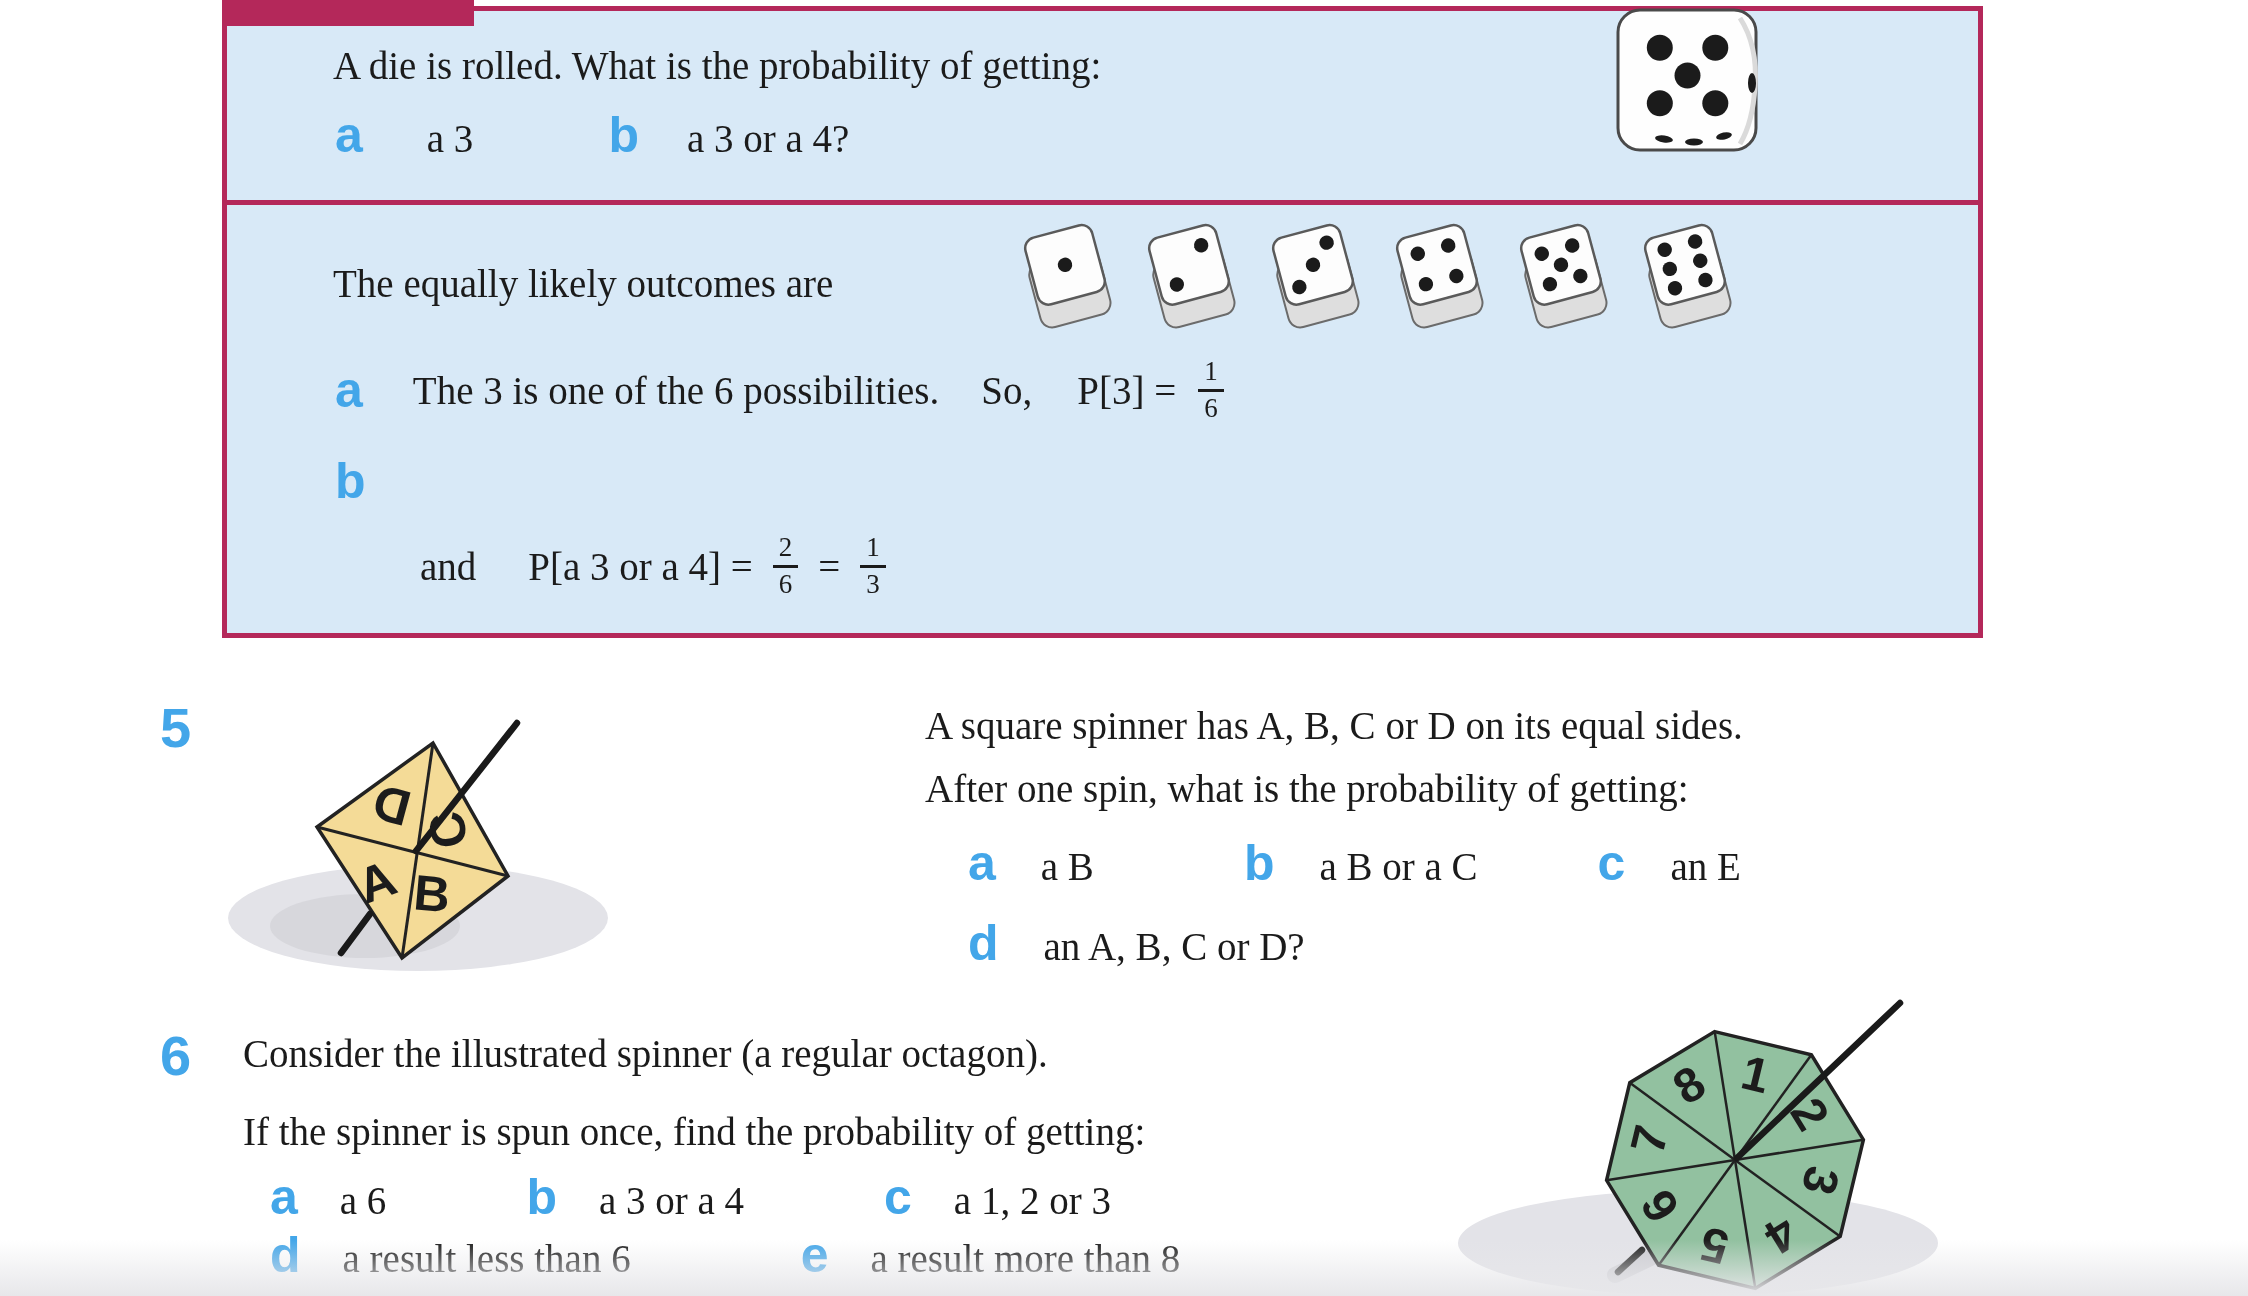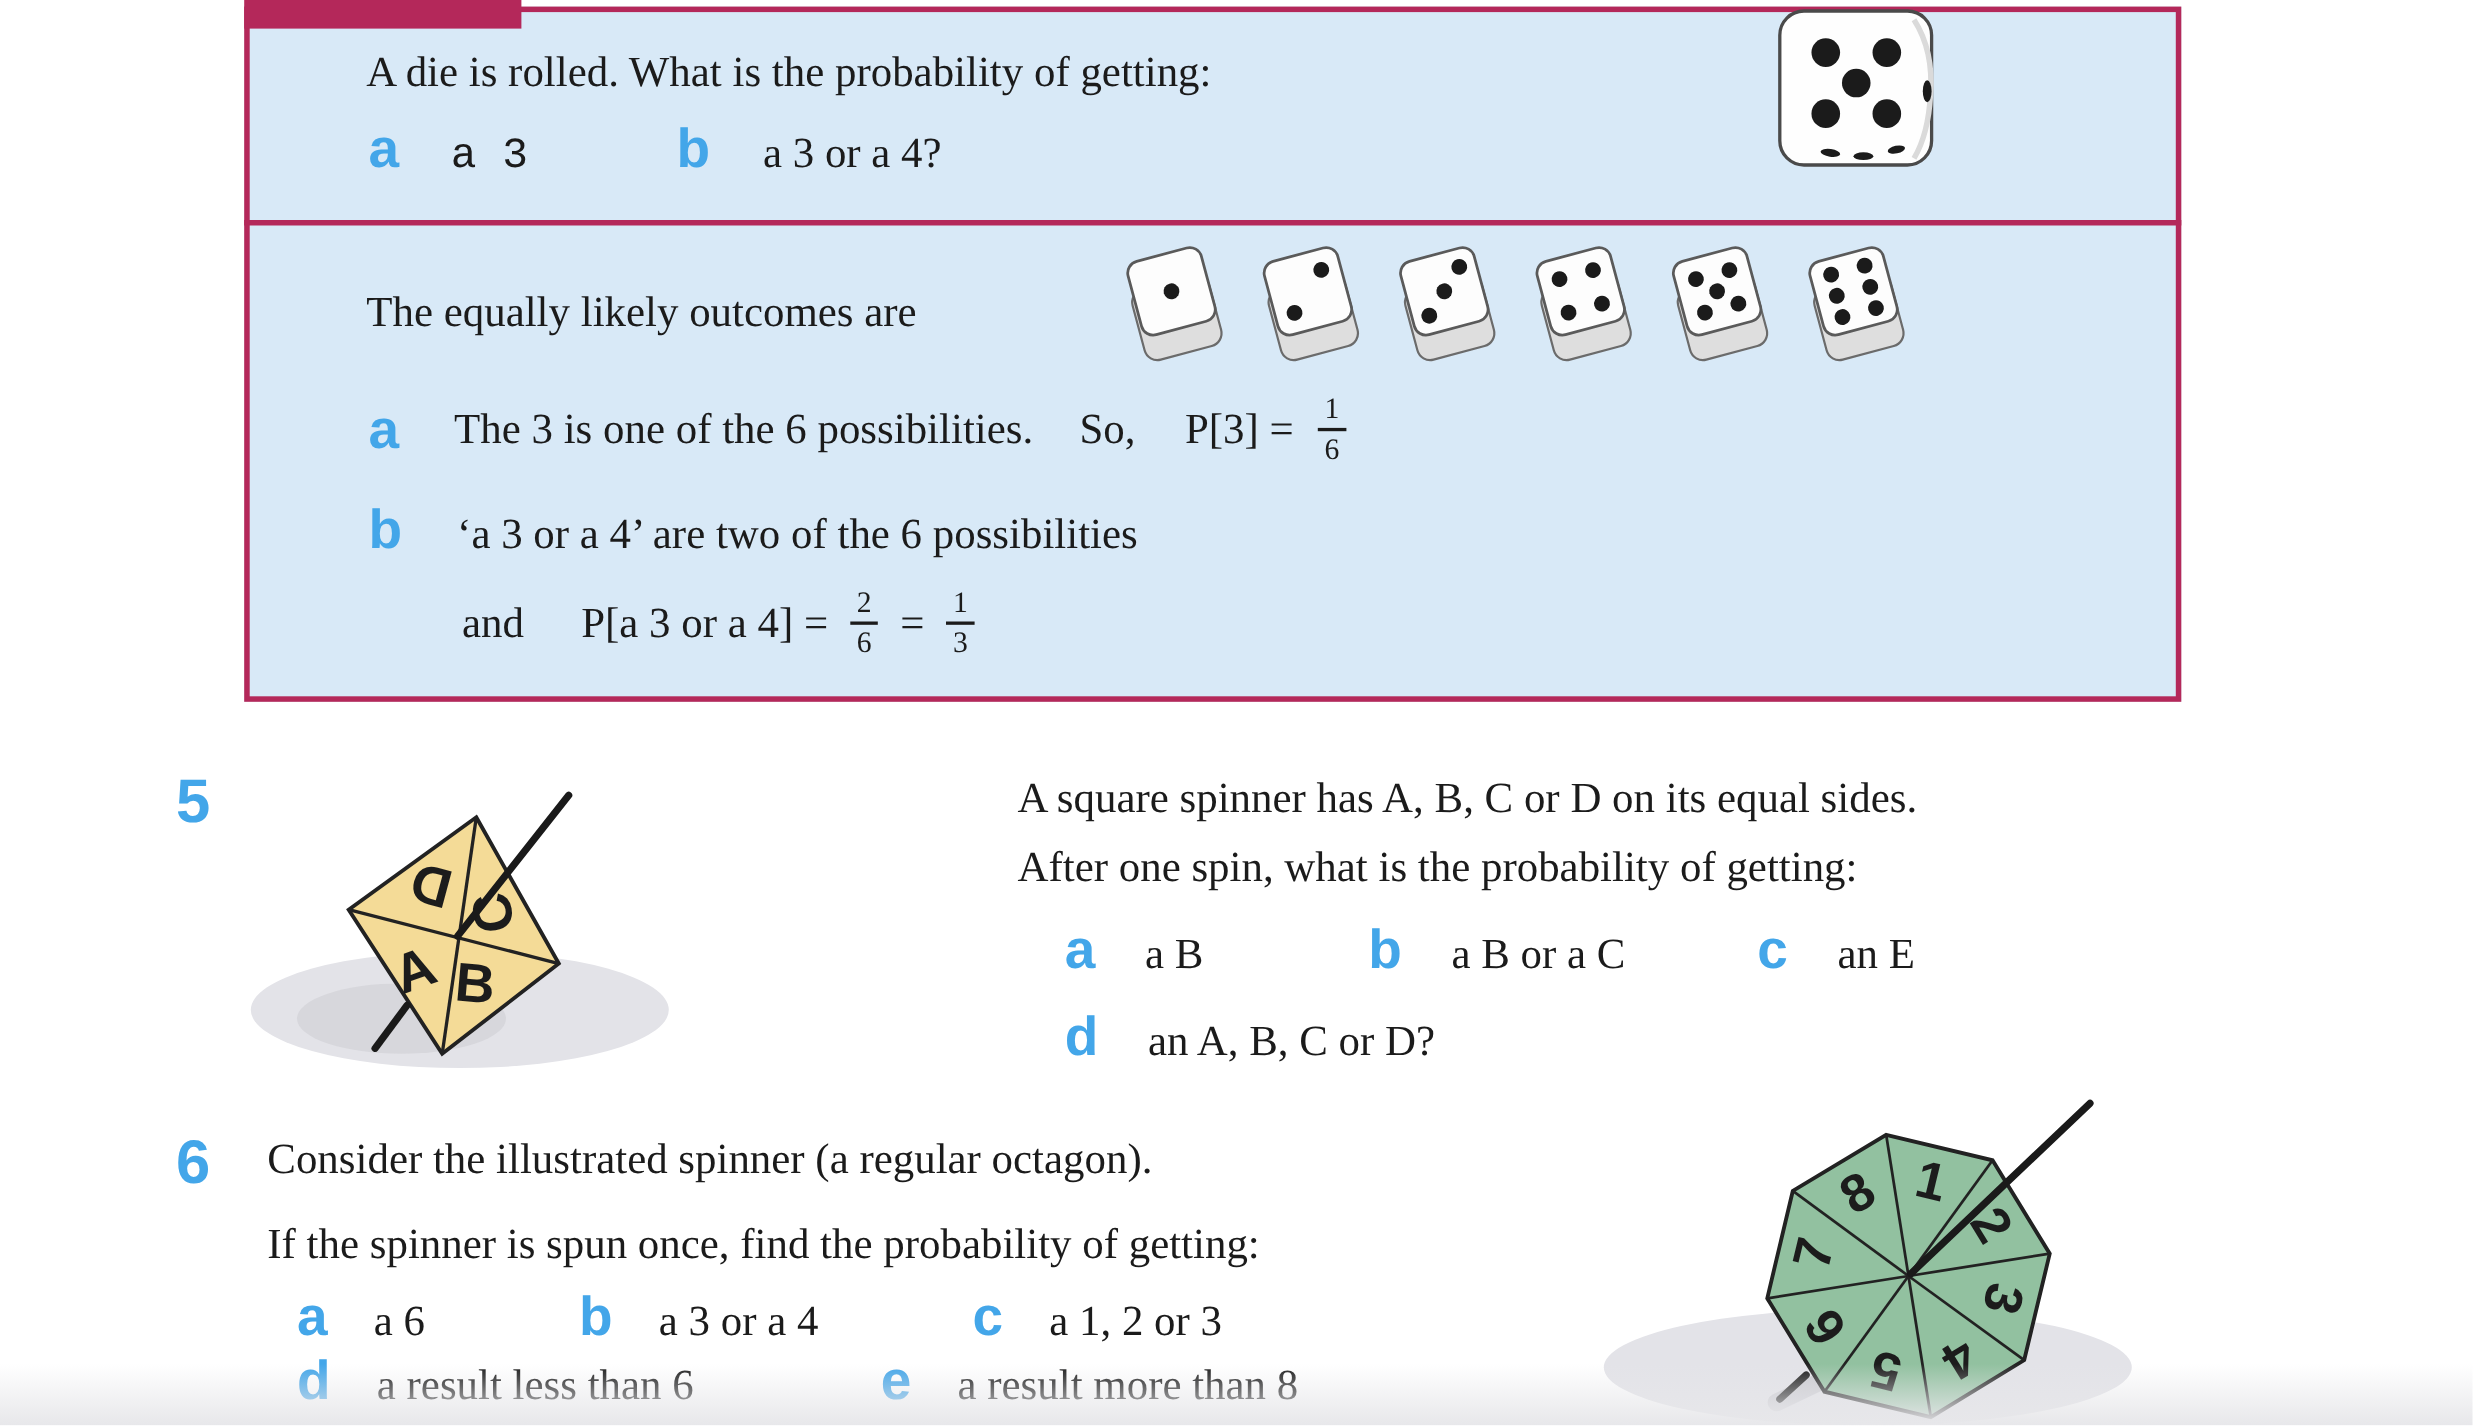--- a/index.html
+++ b/index.html
@@ -30,21 +30,21 @@
 <div class="page">
 
   <div class="tab"></div>
   <div class="box"></div>
   <div class="divider"></div>
 
   <div class="t" style="left:333px;top:42px;">A die is rolled. What is the probability of getting:</div>
 
   <div class="row" style="left:335px;top:110px;">
     <span class="marker">a</span>
-    <span style="margin-left:47px;font-family:Liberation Mono, monospace;">a 3</span>
+    <span style="margin-left:64px;">a 3</span>
     <span class="marker" style="margin-left:135px;">b</span>
     <span style="margin-left:48px;">a 3 or a 4?</span>
   </div>
 
   <svg class="abs" style="left:1612px;top:6px;z-index:2;" width="155" height="150" viewBox="0 0 155 150">
     <rect x="6" y="4" width="138" height="140" rx="22" fill="#FEFEFE" stroke="#4a4a4a" stroke-width="3"></rect>
     <path d="M128,12 Q146,40 143,80 Q141,116 128,138" fill="none" stroke="#DADADA" stroke-width="5"></path>
     <g id="big-die-pips">
         <circle cx="47.8" cy="41.8" r="13" fill="#1b1b1b"></circle>
         <circle cx="103.3" cy="41.8" r="13" fill="#1b1b1b"></circle>
@@ -126,21 +126,20 @@
     <span style="margin-left:42px;">So,</span>
     <span style="margin-left:45px;">P[3] =</span>
     <span class="frac" style="margin-left:22px;">
       <span class="fn">1</span>
       <span class="fd">6</span>
     </span>
   </div>
 
   <div class="row" style="left:335px;top:456px;">
     <span class="marker">b</span>
-    <span style="margin-left:50px;">‘a 3 or a 4’ are two of the 6 possibilities</span>
   </div>
 
   <div class="row center" style="left:420px;top:524px;height:84px;font-family:Liberation Serif, serif;">
     <span>and</span>
     <span style="margin-left:52px;">P[a 3 or a 4] =</span>
     <span class="frac" style="margin-left:20px;">
       <span class="fn">2</span>
       <span class="fd">6</span>
     </span>
     <span style="margin-left:20px;">=</span>

